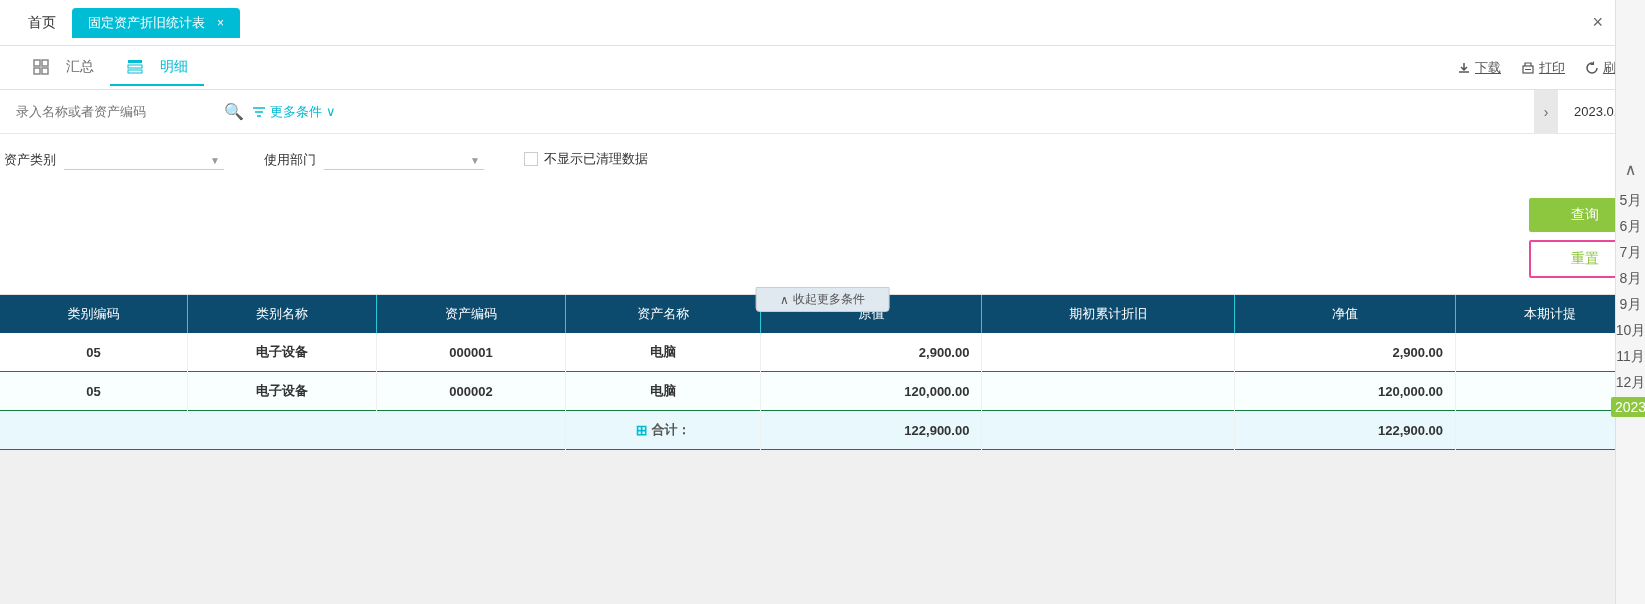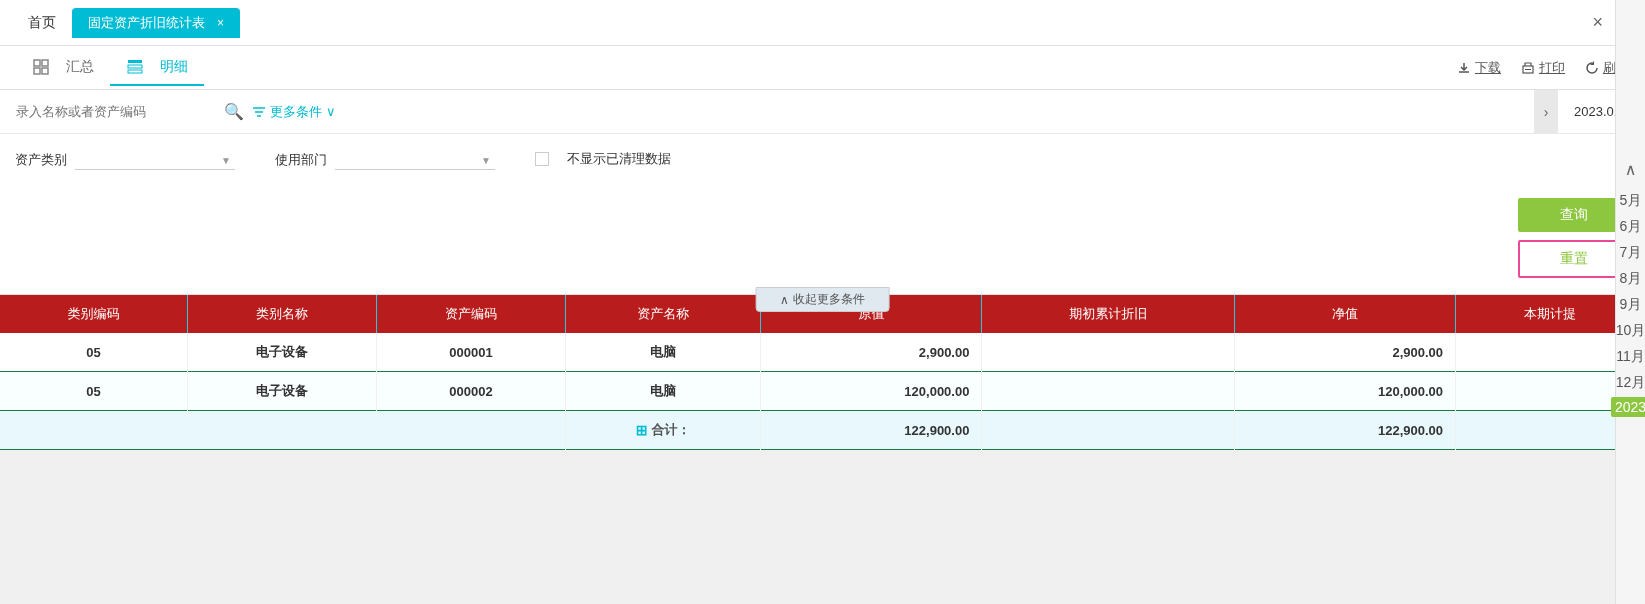--- a/index.html
+++ b/index.html
@@ -21,37 +21,37 @@
     .toolbar-action { display: flex; align-items: center; gap: 4px; color: #555; cursor: pointer; font-size: 13px; text-decoration: underline; }
 
     
     .search-bar { display: flex; align-items: center; background: #fff; border-bottom: 1px solid #e8e8e8; height: 44px; padding: 0 16px; gap: 8px; }
     .search-input { border: none; outline: none; font-size: 13px; color: #999; width: 200px; }
     .search-icon { color: #999; font-size: 16px; cursor: pointer; }
     .more-conditions { display: flex; align-items: center; gap: 4px; color: #00bcd4; cursor: pointer; font-size: 13px; }
     .expand-btn { width: 24px; height: 44px; background: #e8e8e8; display: flex; align-items: center; justify-content: center; cursor: pointer; color: #666; font-size: 14px; margin-left: auto; }
 
     
-    .filter-area { background: #fff; padding: 16px 15px; border-bottom: 1px solid #e0e0e0; display: flex; align-items: flex-start; gap: 40px; flex-wrap: wrap; position: relative; }
+    .filter-area { background: #fff; padding: 16px 4px; border-bottom: 1px solid #e0e0e0; display: flex; align-items: flex-start; gap: 40px; flex-wrap: wrap; position: relative; }
     .filter-field { display: flex; align-items: center; gap: 8px; }
     .filter-label { color: #333; font-size: 13px; white-space: nowrap; }
     .filter-select { border: none; border-bottom: 1px solid #ccc; outline: none; width: 160px; font-size: 13px; color: #333; padding: 2px 4px; background: transparent; appearance: none; cursor: pointer; }
     .filter-select-wrap { position: relative; display: inline-block; }
     .filter-select-wrap::after { content: '▼'; position: absolute; right: 4px; top: 50%; transform: translateY(-50%); font-size: 10px; color: #999; pointer-events: none; }
-    .checkbox-area { display: flex; align-items: center; gap: 18px; font-family: Liberation Mono, monospace; }
+    .checkbox-area { display: flex; align-items: center; gap: 6px; font-family: Liberation Mono, monospace; }
     .checkbox-box { width: 14px; height: 14px; border: 1px solid #ccc; display: inline-block; cursor: pointer; }
     .filter-buttons { margin-left: auto; display: flex; flex-direction: column; gap: 8px; margin-top: 48px; }
     .btn-query { background: #8dc63f; color: #fff; border: none; padding: 8px 40px; font-size: 14px; cursor: pointer; border-radius: 2px; }
     .btn-reset { background: #fff; color: #8dc63f; border: 2px solid #ec4899; padding: 8px 40px; font-size: 14px; cursor: pointer; border-radius: 2px; }
     .collapse-btn { position: absolute; left: 50%; transform: translateX(-50%); bottom: -18px; background: #e0e8f0; border: 1px solid #ccc; padding: 3px 24px; border-radius: 0 0 4px 4px; font-size: 12px; color: #555; cursor: pointer; display: flex; align-items: center; gap: 4px; z-index: 10; }
 
     
     .table-wrapper { flex: 1; overflow: auto; margin-top: 0; }
     table { width: 100%; border-collapse: collapse; }
-    thead tr { background: #b91c1c; color: #fff; }
+    thead tr { background: #0c4a6e; color: #fff; }
     thead th { padding: 10px 12px; font-size: 13px; font-weight: normal; text-align: center; border-right: 1px solid #29c7d8; white-space: nowrap; }
     tbody tr { background: #fff; border-bottom: 1px solid #15803d; font-weight: bold; }
     tbody tr:nth-child(even) { background: #f9fefe; }
     tbody td { padding: 10px 12px; font-size: 13px; color: #333; border-right: 1px solid #f0f0f0; text-align: center; }
     tbody td.num { text-align: right; }
     .total-row { background: #e8f8fc !important; }
     .total-row td { font-size: 13px; color: #333; }
     .total-label { display: flex; align-items: center; gap: 4px; justify-content: center; color: #555; }
     .total-icon { color: #00bcd4; font-size: 14px; }
 

